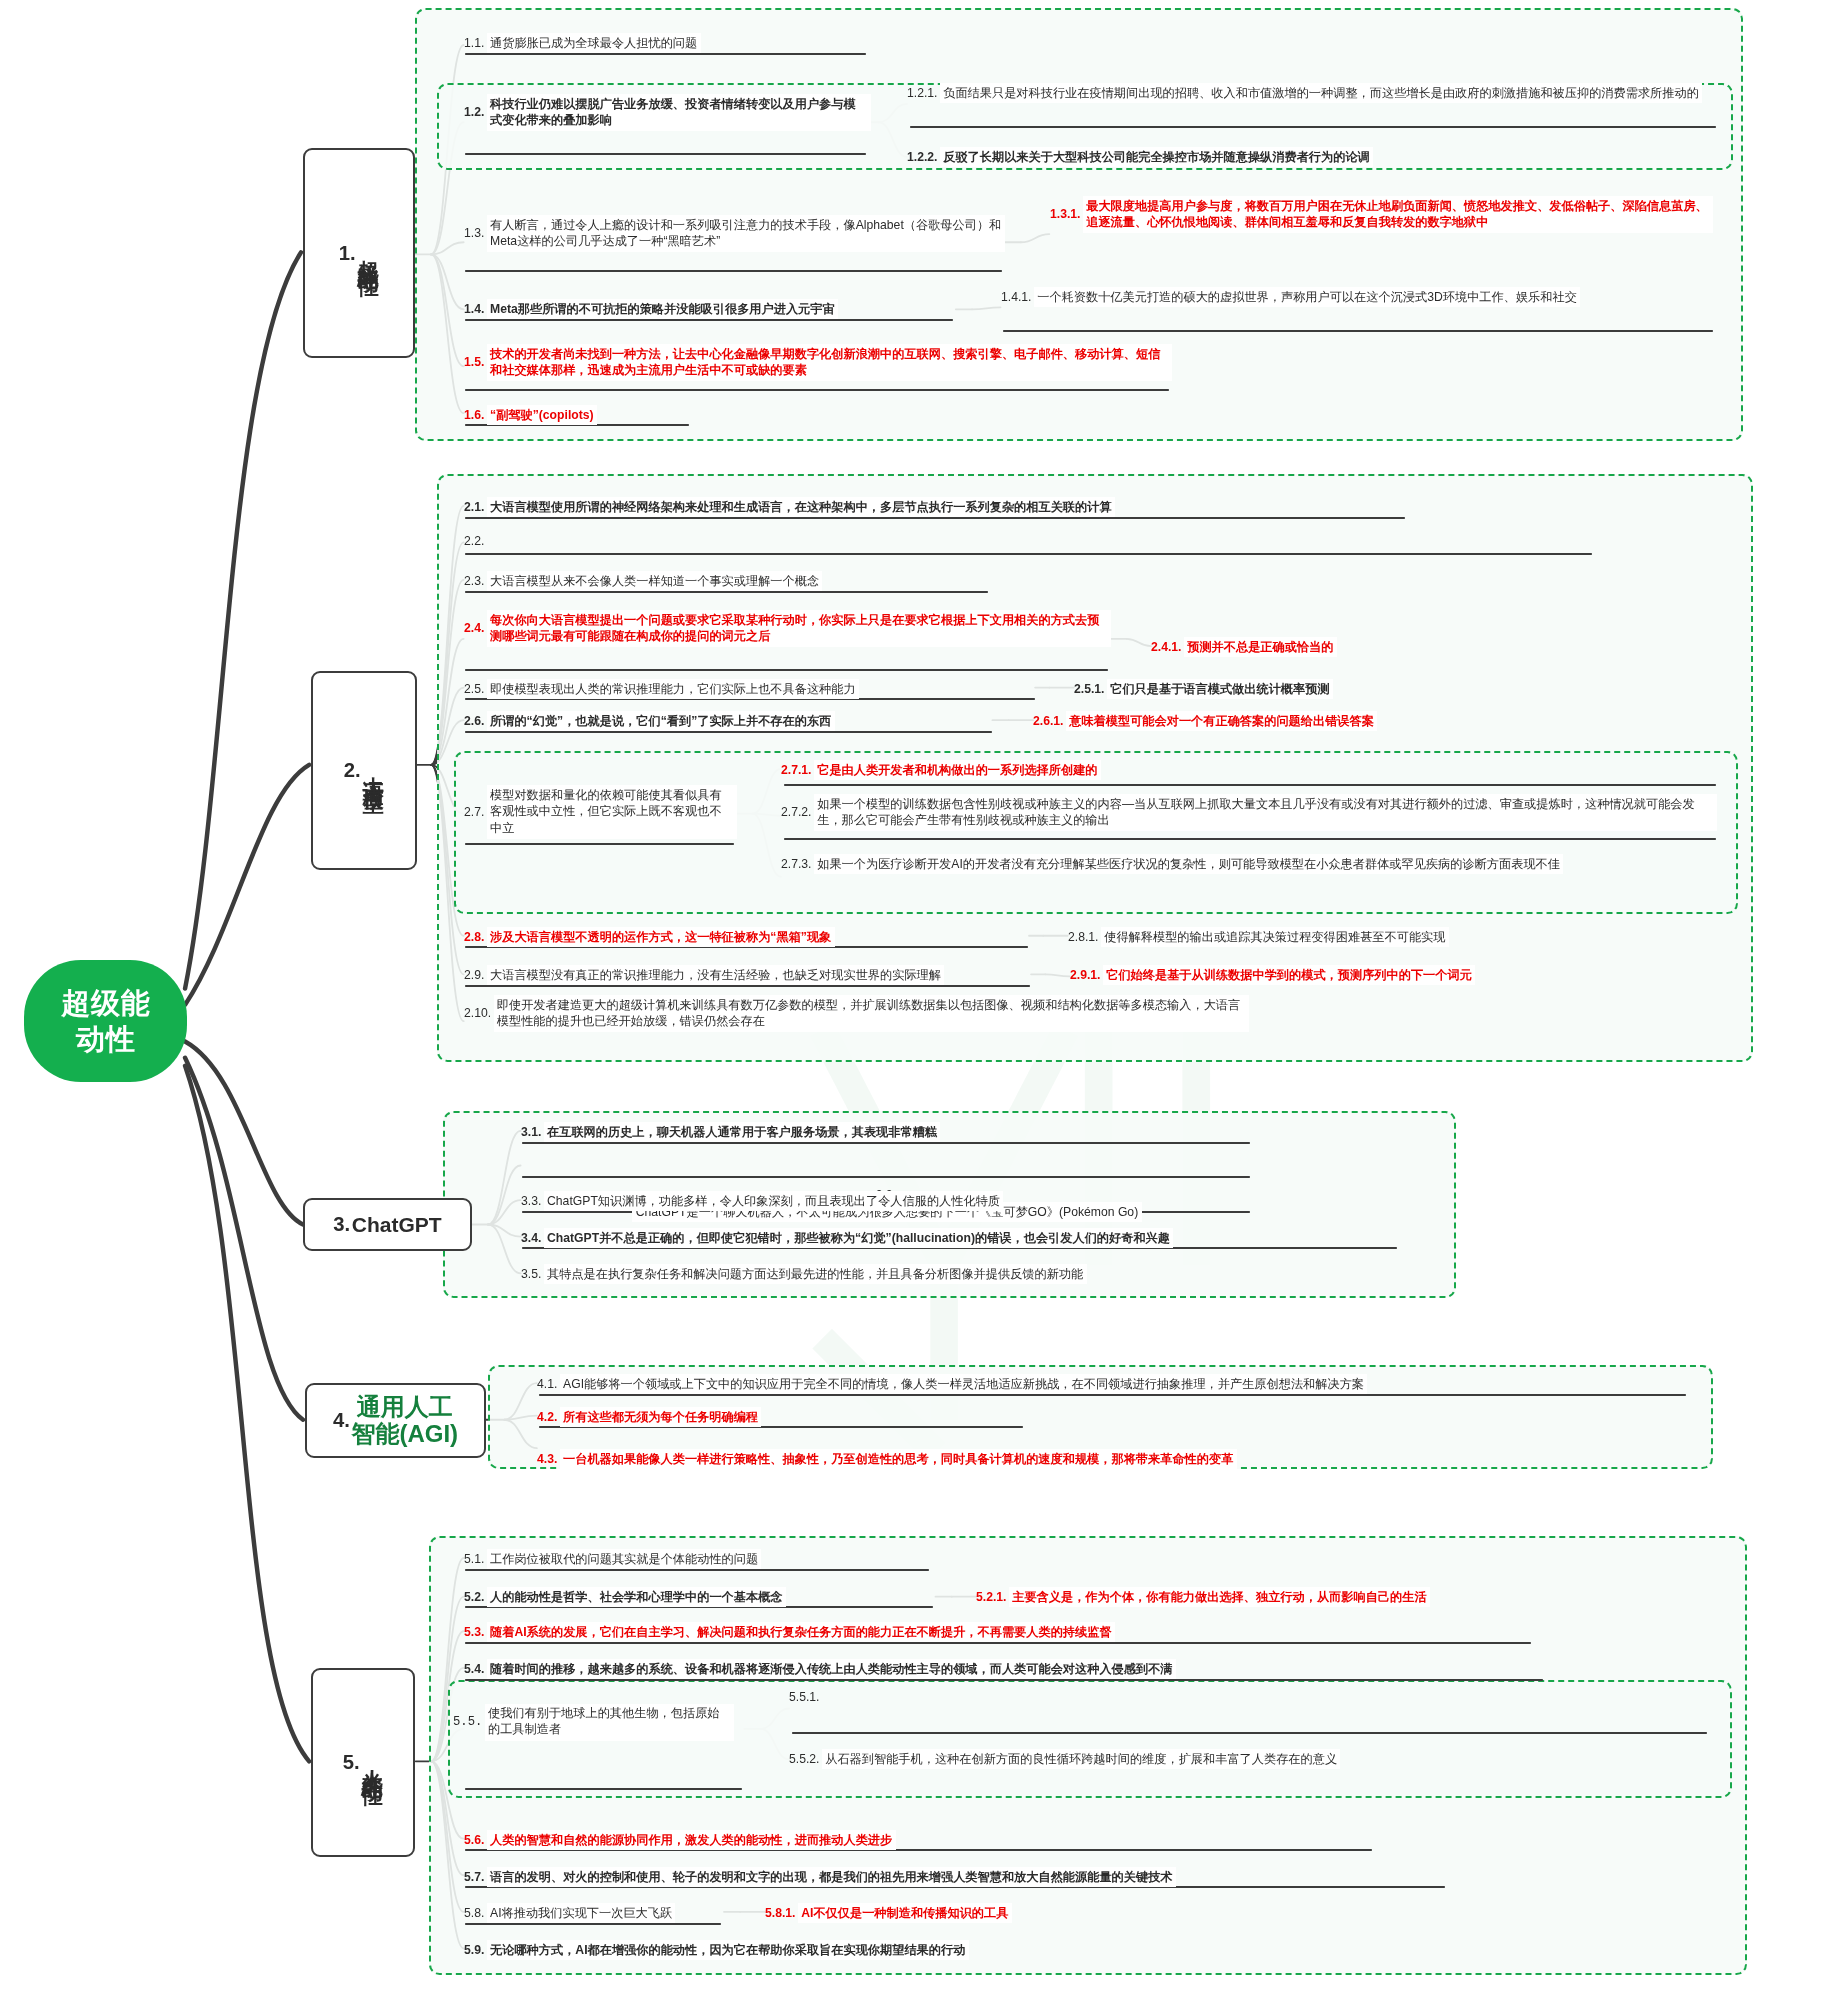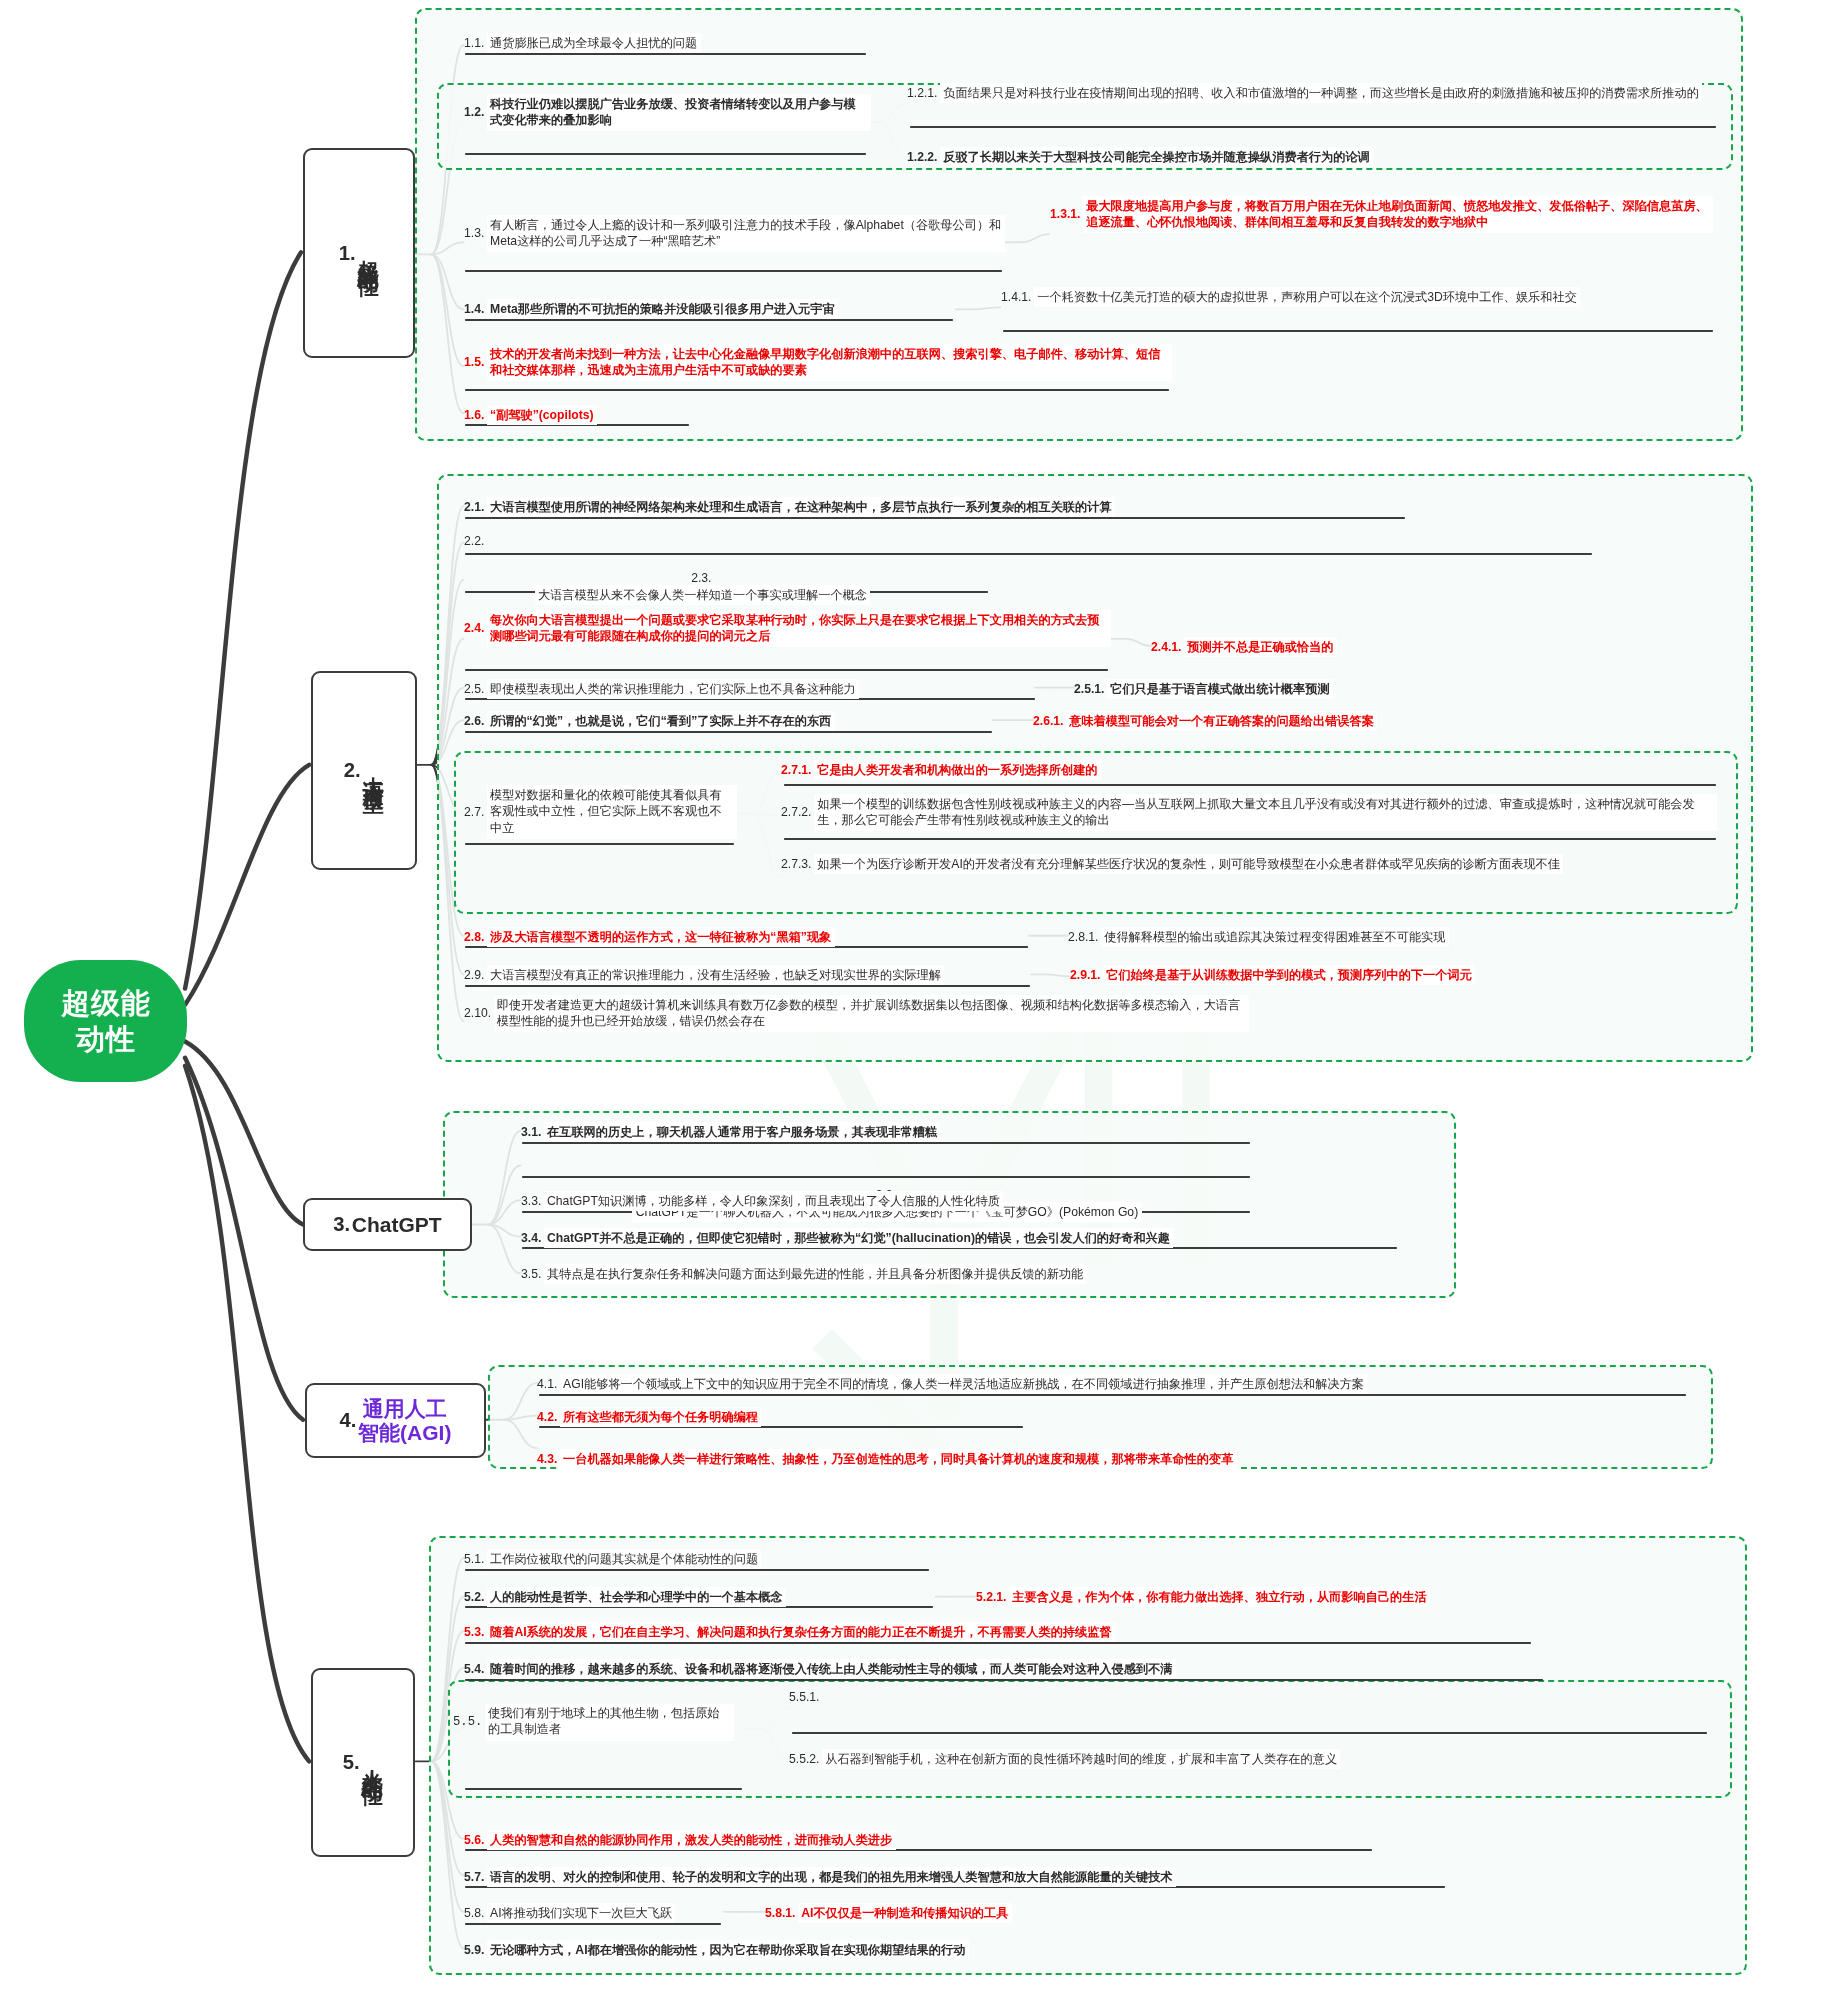--- a/index.html
+++ b/index.html
@@ -65,21 +65,21 @@
     text-orientation: upright;
     font-size: 21px; font-weight: bold; color:#2b2b2b;
     letter-spacing: 4.1px;
     line-height: 1.05;
   }
   .branch-label-horz {
     font-size: 21px; font-weight: bold; color:#2b2b2b;
     white-space: nowrap;
   }
   .branch-label-2line {
-    font-size: 21px; font-weight: bold; color:#6d28d9;
+    font-size: 24px; font-weight: bold; color:#15803d;
     line-height: 1.12; text-align:center;
   }
 
   
   .group-box {
     position: absolute;
     border: 2.4px dashed #17a74a;
     border-radius: 10.6px;
     background: rgba(246,251,248,0.88);
     z-index: 2;
@@ -327,21 +327,21 @@
     <span class="num">2.1.</span>
     <span class="txt">大语言模型使用所谓的神经网络架构来处理和生成语言，在这种架构中，多层节点执行一系列复杂的相互关联的计算</span>
   </div>
   <div class="underbar" style="left:465px; top:517px; width:940px;"></div>
 
   <div class="topic" style="left:464px; top:534px; width:1131px;">
     <span class="num">2.2.</span>
   </div>
   <div class="underbar" style="left:465px; top:553px; width:1127px;"></div>
 
-  <div class="topic" style="left:440px; top:571px; width:525px;flex-direction:column;">
+  <div class="topic" style="left:464px; top:571px; width:525px;">
     <span class="num">2.3.</span>
     <span class="txt">大语言模型从来不会像人类一样知道一个事实或理解一个概念</span>
   </div>
   <div class="underbar" style="left:465px; top:591px; width:523px;"></div>
 
   <div class="topic red" style="left:464px; top:610px; width:647px;">
     <span class="num">2.4.</span>
     <span class="txt">每次你向大语言模型提出一个问题或要求它采取某种行动时，你实际上只是在要求它根据上下文用相关的方式去预测哪些词元最有可能跟随在构成你的提问的词元之后</span>
   </div>
   <div class="underbar" style="left:465px; top:669px; width:643px;"></div>

